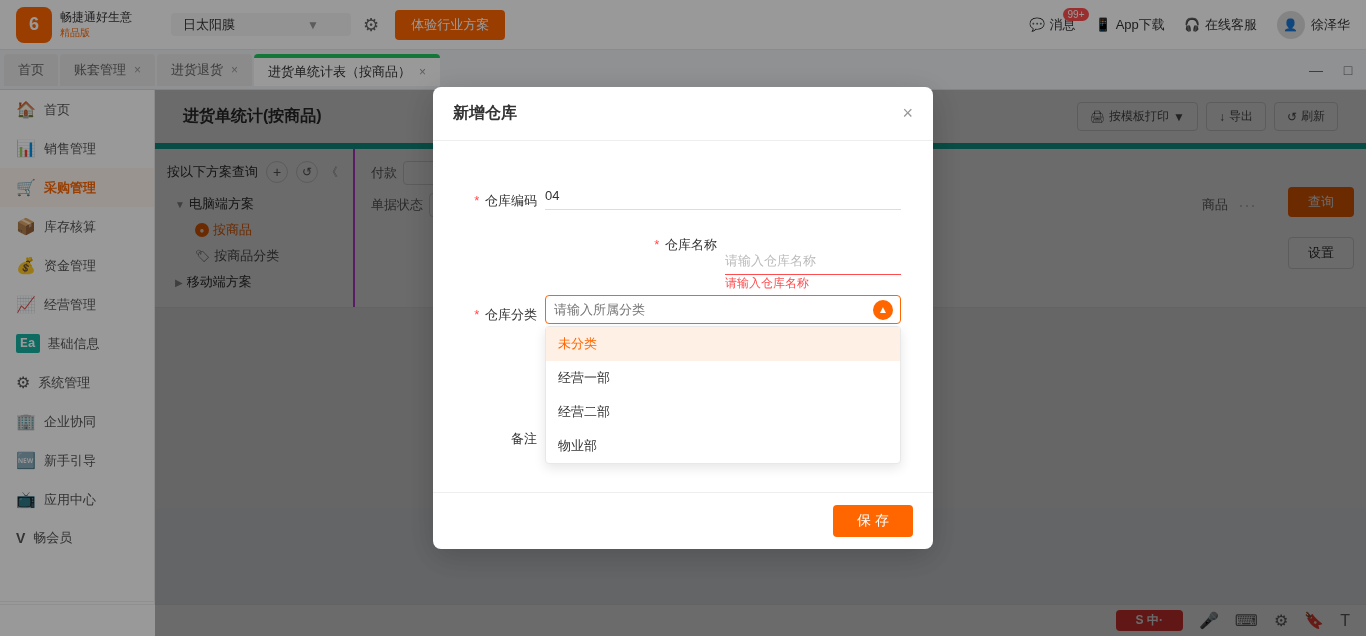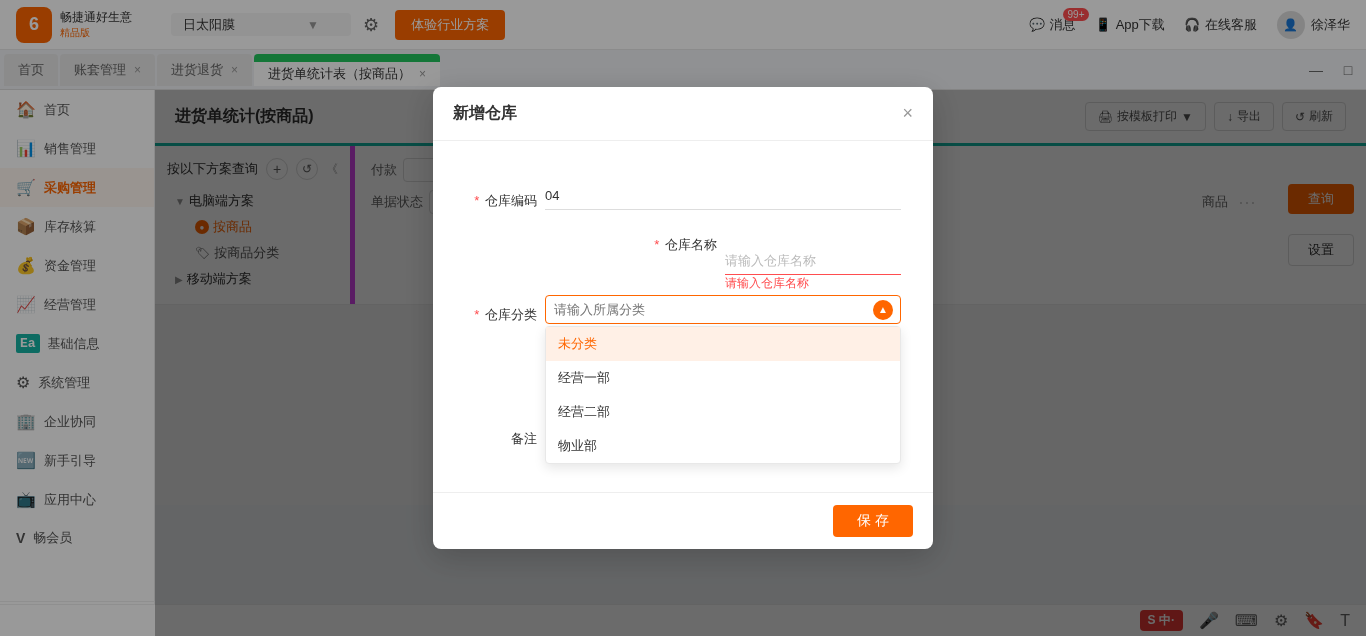--- a/index.html
+++ b/index.html
@@ -86,21 +86,21 @@
       align-items: center;
       padding: 0 4px;
       border-bottom: 1px solid #ddd;
       position: relative;
     }
     .tab {
       display: flex; align-items: center; height: 32px; padding: 0 14px;
       font-size: 13px; cursor: pointer; border-radius: 4px 4px 0 0;
       margin-right: 2px; white-space: nowrap;
     }
-    .tab.active { background: white; color: #333; border-top: 8px solid #22c55e; }
+    .tab.active { background: white; color: #333; border-top: 4px solid #22c55e; }
     .tab.inactive { background: #e8e8e8; color: #666; }
     .tab .close-x { margin-left: 8px; font-size: 12px; color: #999; }
     .tab-right-btns { margin-left: auto; display: flex; gap: 4px; }
     .tab-icon-btn { width: 28px; height: 28px; display: flex; align-items: center; justify-content: center; cursor: pointer; font-size: 14px; color: #666; }
 
     
     .main-layout { display: flex; height: calc(636px - 90px); }
 
     
     .sidebar {
@@ -112,21 +112,21 @@
       display: flex; align-items: center; padding: 10px 16px; cursor: pointer;
       font-size: 13px; color: #555; gap: 8px;
     }
     .sidebar-item.active { background: #fff7f0; color: #ff6600; font-weight: bold; }
     .sidebar-icon { font-size: 16px; color: inherit; }
 
     
     .content { flex: 1; overflow: hidden; position: relative; }
     .page-header {
       display: flex; align-items: center; justify-content: space-between;
-      padding: 12px 20px; background: white; border-bottom: 3px solid #14b8a6;
+      padding: 12px 28px; background: white; border-bottom: 6px solid #14b8a6;
     }
     .page-title { font-size: 16px; font-weight: bold; color: #333; }
     .page-actions { display: flex; gap: 8px; align-items: center; }
     .action-btn {
       display: flex; align-items: center; gap: 4px; padding: 5px 12px;
       border: 1px solid #ddd; border-radius: 4px; background: white;
       font-size: 12px; color: #555; cursor: pointer;
     }
     .query-btn { background: #ff6600; color: white; border: none; padding: 6px 20px; border-radius: 4px; font-size: 13px; cursor: pointer; }
     .setting-btn { background: white; color: #333; border: 1px solid #ddd; padding: 6px 16px; border-radius: 4px; font-size: 13px; cursor: pointer; }
@@ -218,21 +218,21 @@
     }
     .bottom-icon { font-size: 18px; color: #999; cursor: pointer; }
 
     
     .status-bar {
       position: fixed; bottom: 0; left: 0; width: 1366px; height: 32px;
       background: #fff; border-top: 1px solid #eee;
       display: flex; align-items: center; justify-content: flex-end; padding: 0 16px; gap: 16px;
     }
     .status-icon { font-size: 16px; color: #666; cursor: pointer; }
-    .status-logo { background: #e53935; color: white; font-size: 12px; padding: 2px 8px; border-radius: 4px; font-weight: bold; }
+    .status-logo { background: #e53935; color: white; font-size: 12px; padding: 2px 20px; border-radius: 4px; font-weight: bold; }
 
     
     .bg-overlay {
       position: absolute; top: 0; left: 0; right: 0; bottom: 0;
       background: rgba(0,0,0,0.3); z-index: 50;
     }
 
     .search-scheme-row { display: flex; align-items: center; gap: 8px; margin-bottom: 8px; font-size: 13px; color: #333; }
     .scheme-btn { width: 22px; height: 22px; border-radius: 50%; border: 1px solid #ddd; background: white; cursor: pointer; font-size: 14px; display: flex; align-items: center; justify-content: center; color: #666; }
     .scheme-btn.refresh { font-size: 12px; }
@@ -377,21 +377,21 @@
         </button>
         <button class="action-btn">
           <span>↺</span>
           <span>刷新</span>
         </button>
       </div>
     </div>
 
     <div style="display:flex; background:white; border-bottom:1px solid #eee;">
 
-      <div style="width:200px; min-width:200px; border-right:5px solid #d946ef; padding:12px;">
+      <div style="width:200px; min-width:200px; border-right:2px solid #d946ef; padding:12px;">
         <div class="search-scheme-row">
           <span>按以下方案查询</span>
           <button class="scheme-btn">+</button>
           <button class="scheme-btn refresh">↺</button>
           <span class="scheme-chevron">《</span>
         </div>
         <div class="scheme-tree">
           <div class="scheme-node">
             <span class="arrow">▼</span>
             <span>电脑端方案</span>

